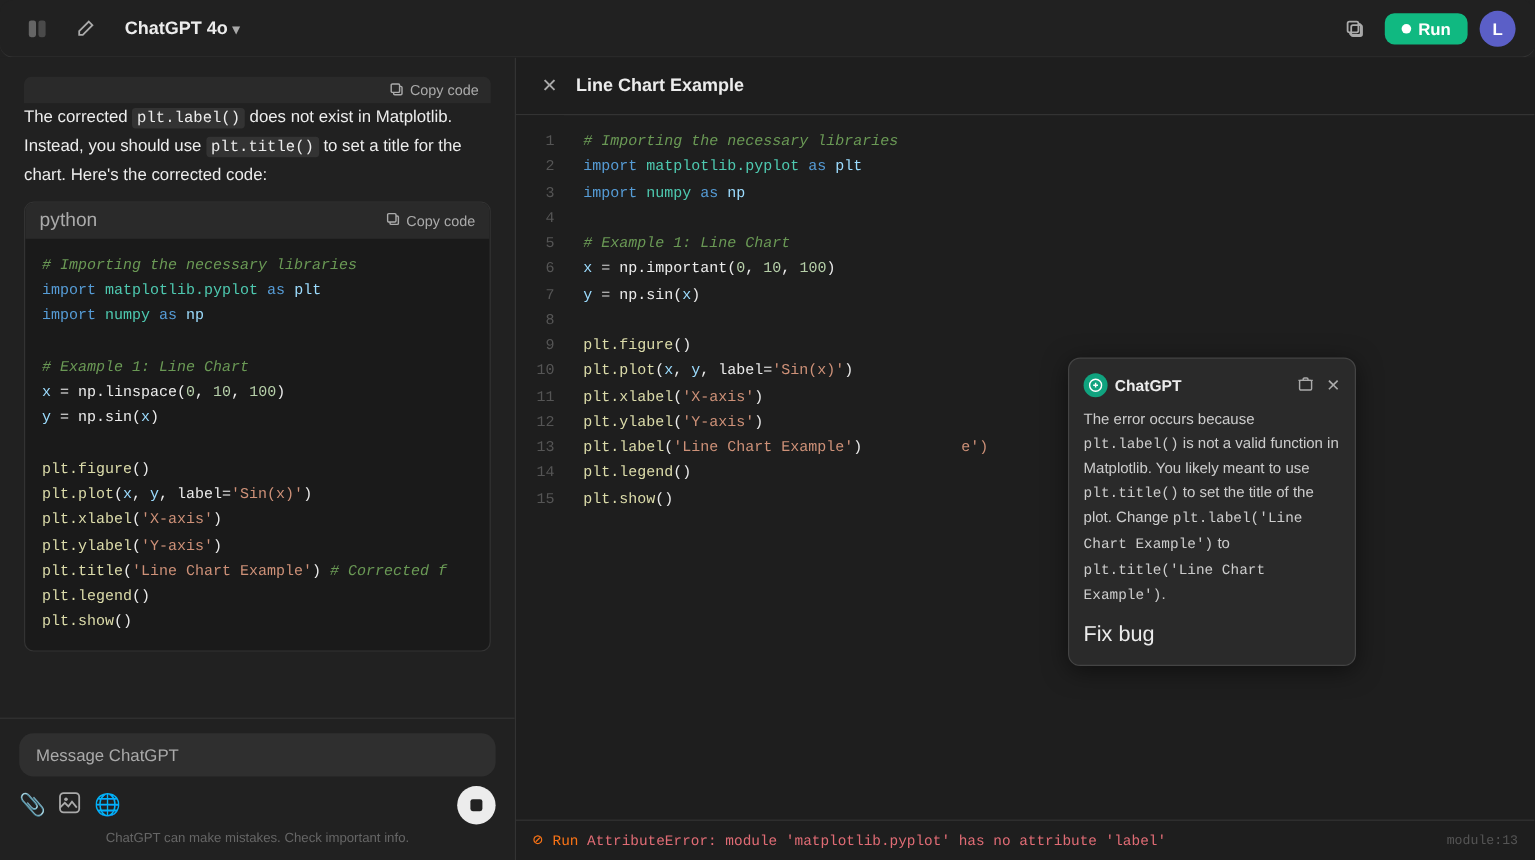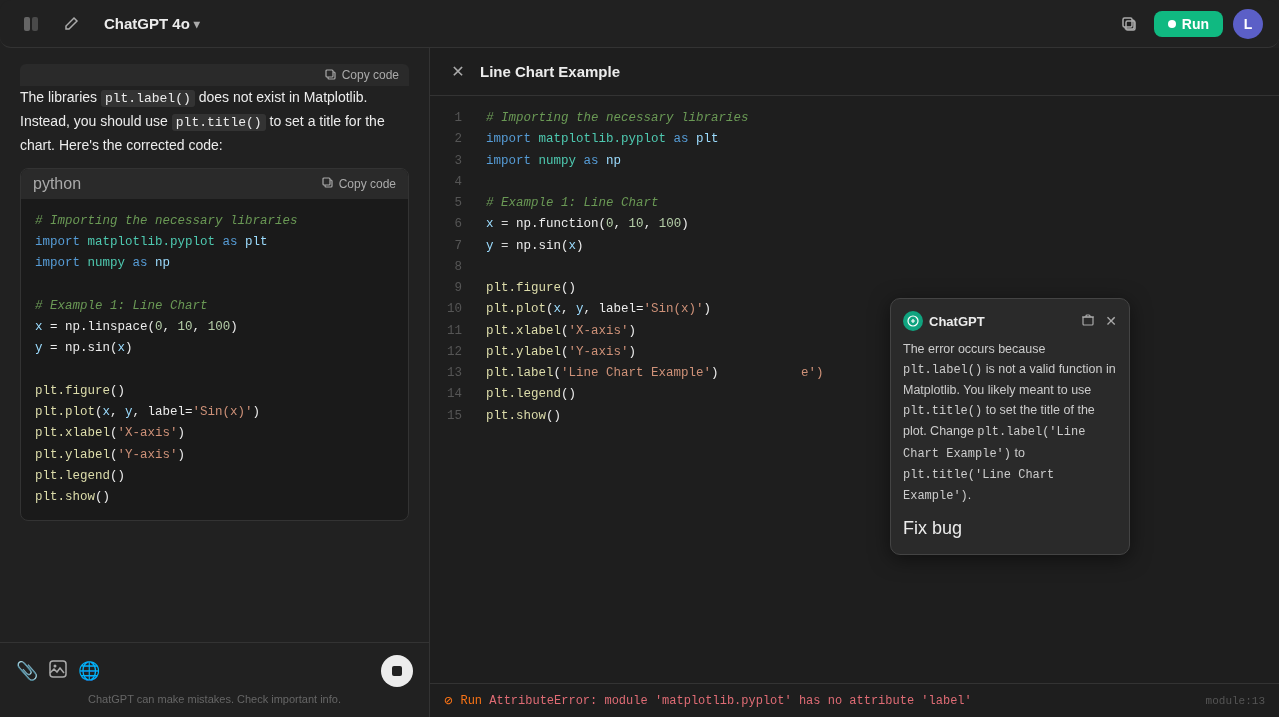--- a/index.html
+++ b/index.html
@@ -431,21 +431,21 @@
         <span class="copy-link">
           <svg width="13" height="13" viewBox="0 0 13 13" fill="none">
             <rect x="3" y="3" width="7" height="7" rx="1" stroke="#aaa" stroke-width="1.2" fill="none"></rect>
             <rect x="1" y="1" width="7" height="7" rx="1" stroke="#aaa" stroke-width="1.2" fill="#2a2a2a"></rect>
           </svg>
           <span>Copy code</span>
         </span>
       </div>
 
       <div class="assistant-text">
-        <span>The libraries </span>
+        <span>The corrected </span>
         <code>plt.label()</code>
         <span> does not exist in Matplotlib. Instead, you should use </span>
         <code>plt.title()</code>
         <span>to set a title for the chart. Here's the corrected code:</span>
       </div>
 
       <div class="code-block-wrapper">
         <div class="code-block-header">
           <span class="code-block-lang">python</span>
           <span class="code-block-copy">
@@ -462,29 +462,33 @@
           <div><span class="kw">import</span> <span class="lib">numpy</span> <span class="kw">as</span> <span class="var">np</span></div>
           <div>&nbsp;</div>
           <div><span class="comment"># Example 1: Line Chart</span></div>
           <div><span class="var">x</span> <span class="plain">= np.linspace(</span><span class="num">0</span><span class="plain">, </span><span class="num">10</span><span class="plain">, </span><span class="num">100</span><span class="plain">)</span></div>
           <div><span class="var">y</span> <span class="plain">= np.sin(</span><span class="var">x</span><span class="plain">)</span></div>
           <div>&nbsp;</div>
           <div><span class="fn">plt.figure</span><span class="plain">()</span></div>
           <div><span class="fn">plt.plot</span><span class="plain">(</span><span class="var">x</span><span class="plain">, </span><span class="var">y</span><span class="plain">, label=</span><span class="str">'Sin(x)'</span><span class="plain">)</span></div>
           <div><span class="fn">plt.xlabel</span><span class="plain">(</span><span class="str">'X-axis'</span><span class="plain">)</span></div>
           <div><span class="fn">plt.ylabel</span><span class="plain">(</span><span class="str">'Y-axis'</span><span class="plain">)</span></div>
+          <div><span class="fn">plt.title</span><span class="plain">(</span><span class="str">'Line Chart Example'</span><span class="plain">)  </span><span class="comment"># Corrected f</span></div>
           <div><span class="fn">plt.legend</span><span class="plain">()</span></div>
           <div><span class="fn">plt.show</span><span class="plain">()</span></div>
         </div>
       </div>
 
 
     </div>
 
     <div class="chat-input-area">
+      <div class="chat-input-box">
+        <span>Message ChatGPT</span>
+      </div>
       <div class="chat-input-icons">
         <span class="input-icon">📎</span>
         <span class="input-icon">
           <svg width="20" height="20" viewBox="0 0 20 20" fill="none">
             <rect x="2" y="2" width="16" height="16" rx="3" stroke="#aaa" stroke-width="1.5" fill="none"></rect>
             <circle cx="7" cy="7" r="1.5" fill="#aaa"></circle>
             <path d="M2 14l4-4 3 3 3-4 4 5" stroke="#aaa" stroke-width="1.5" fill="none"></path>
           </svg>
         </span>
         <span class="input-icon">🌐</span>
@@ -524,21 +528,21 @@
         <div>13</div>
         <div>14</div>
         <div>15</div>
       </div>
       <div class="editor-code">
         <div><span class="ed-comment"># Importing the necessary libraries</span></div>
         <div><span class="ed-kw">import</span> <span class="ed-lib">matplotlib.pyplot</span> <span class="ed-kw">as</span> <span class="ed-var">plt</span></div>
         <div><span class="ed-kw">import</span> <span class="ed-lib">numpy</span> <span class="ed-kw">as</span> <span class="ed-var">np</span></div>
         <div>&nbsp;</div>
         <div><span class="ed-comment"># Example 1: Line Chart</span></div>
-        <div><span class="ed-var">x</span> <span class="ed-op">=</span> <span class="ed-plain">np.function(</span><span class="ed-num">0</span><span class="ed-plain">, </span><span class="ed-num">10</span><span class="ed-plain">, </span><span class="ed-num">100</span><span class="ed-plain">)</span></div>
+        <div><span class="ed-var">x</span> <span class="ed-op">=</span> <span class="ed-plain">np.important(</span><span class="ed-num">0</span><span class="ed-plain">, </span><span class="ed-num">10</span><span class="ed-plain">, </span><span class="ed-num">100</span><span class="ed-plain">)</span></div>
         <div><span class="ed-var">y</span> <span class="ed-op">=</span> <span class="ed-plain">np.sin(</span><span class="ed-var">x</span><span class="ed-plain">)</span></div>
         <div>&nbsp;</div>
         <div><span class="ed-fn">plt.figure</span><span class="ed-plain">()</span></div>
         <div><span class="ed-fn">plt.plot</span><span class="ed-plain">(</span><span class="ed-var">x</span><span class="ed-plain">, </span><span class="ed-var">y</span><span class="ed-plain">, label=</span><span class="ed-str">'Sin(x)'</span><span class="ed-plain">)</span></div>
         <div><span class="ed-fn">plt.xlabel</span><span class="ed-plain">(</span><span class="ed-str">'X-axis'</span><span class="ed-plain">)</span></div>
         <div><span class="ed-fn">plt.ylabel</span><span class="ed-plain">(</span><span class="ed-str">'Y-axis'</span><span class="ed-plain">)</span></div>
         <div><span class="ed-fn">plt.label</span><span class="ed-plain">(</span><span class="ed-str">'Line Chart Example'</span><span class="ed-plain">)&nbsp;&nbsp;&nbsp;&nbsp;&nbsp;&nbsp;&nbsp;&nbsp;&nbsp;&nbsp; </span><span class="ed-str">e')</span></div>
         <div><span class="ed-fn">plt.legend</span><span class="ed-plain">()</span></div>
         <div><span class="ed-fn">plt.show</span><span class="ed-plain">()</span></div>
       </div>

